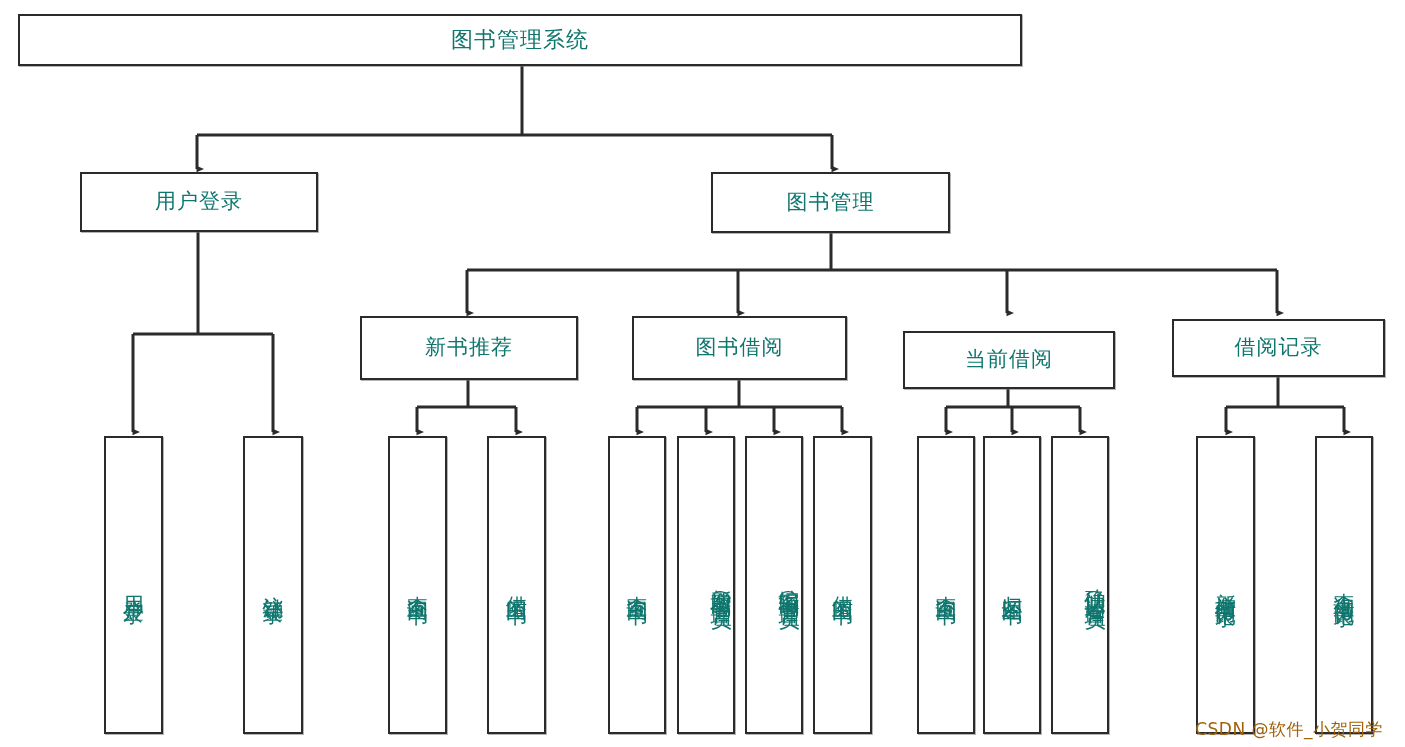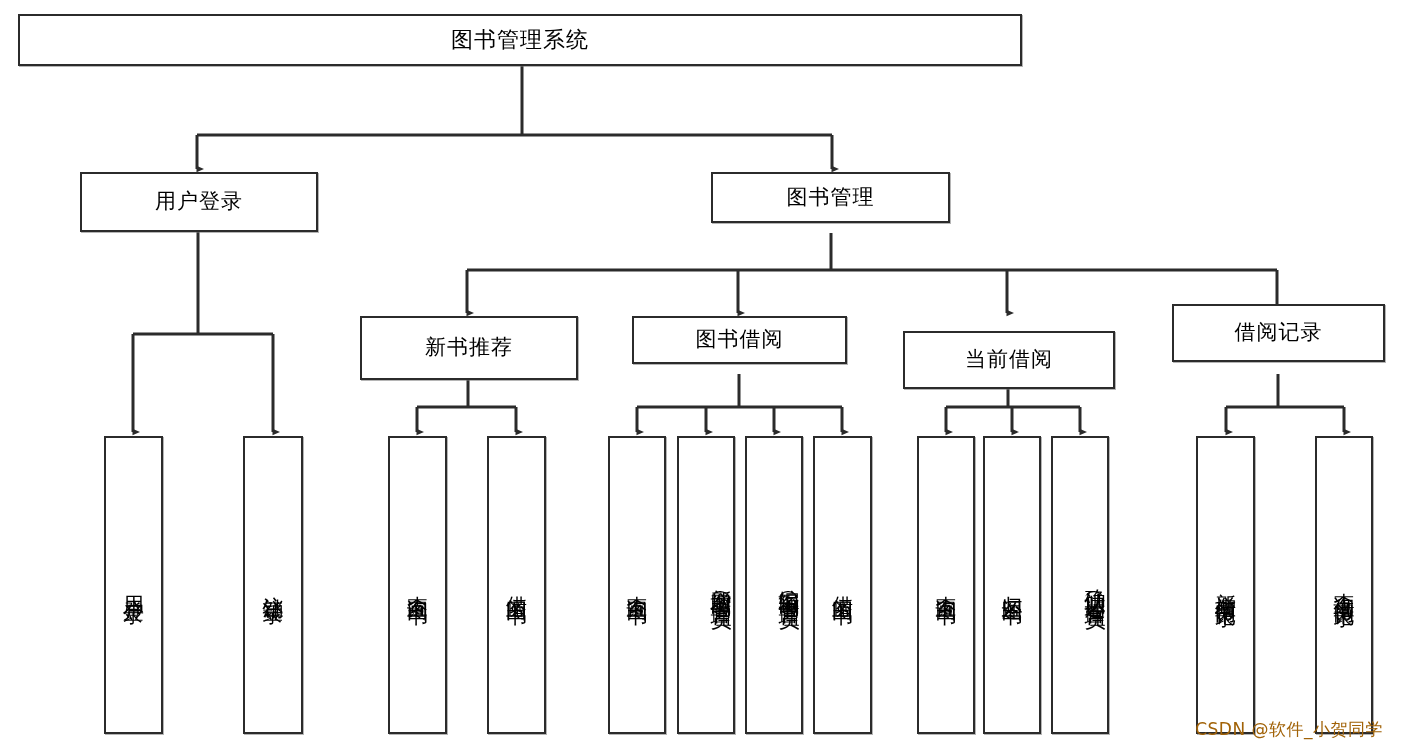--- a/index.html
+++ b/index.html
@@ -19,21 +19,21 @@
     overflow: hidden;
   }
   .node {
     position: absolute;
     box-sizing: border-box;
     border: 2px solid #2b2b2b;
     background: #ffffff;
     display: flex;
     align-items: center;
     justify-content: center;
-    color: #000000;
+    color: #0f766e;
     box-shadow: 1px 1px 0 rgba(120,120,120,0.55);
   }
   .node.h {
     
     font-size: 21px;
     letter-spacing: 1px;
     line-height: 1.1;
     text-align: center;
   }
   .node.root {
@@ -136,34 +136,34 @@
     <path class="wire" d="M 1344 407 L 1344 432" marker-end="url(#ah)"></path>
   </svg>
 
   <div class="node h root" style="left:18px; top:14px; width:1004px; height:52px;">
     <span>图书管理系统</span>
   </div>
 
   <div class="node h" style="left:80px; top:172px; width:238px; height:60px;">
     <span>用户登录</span>
   </div>
-  <div class="node h" style="left:711px; top:172px; width:239px; height:51px;">
+  <div class="node h" style="left:711px; top:172px; width:239px; height:61px;">
     <span>图书管理</span>
   </div>
 
   <div class="node h" style="left:360px; top:316px; width:218px; height:64px;">
     <span>新书推荐</span>
   </div>
-  <div class="node h" style="left:632px; top:316px; width:215px; height:48px;">
+  <div class="node h" style="left:632px; top:316px; width:215px; height:64px;">
     <span>图书借阅</span>
   </div>
   <div class="node h" style="left:903px; top:331px; width:212px; height:58px;">
     <span>当前借阅</span>
   </div>
-  <div class="node h" style="left:1172px; top:304px; width:213px; height:58px;">
+  <div class="node h" style="left:1172px; top:319px; width:213px; height:58px;">
     <span>借阅记录</span>
   </div>
 
   <div class="node v mid" style="left:104px; top:436px; width:59px; height:298px;">
     <span>用户登录</span>
   </div>
   <div class="node v mid" style="left:243px; top:436px; width:60px; height:298px;">
     <span>注销登录</span>
   </div>
 

